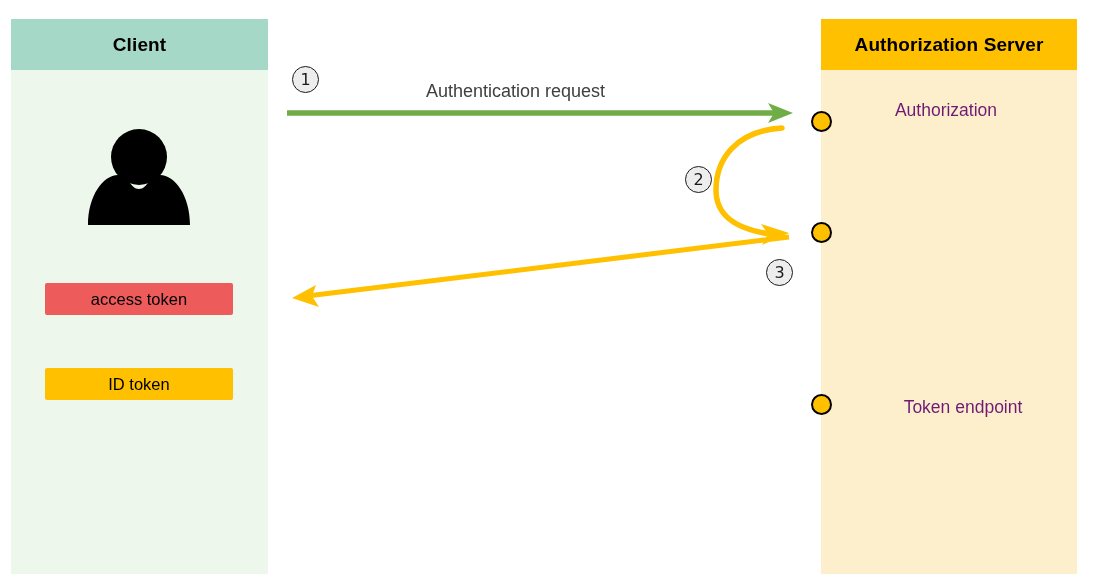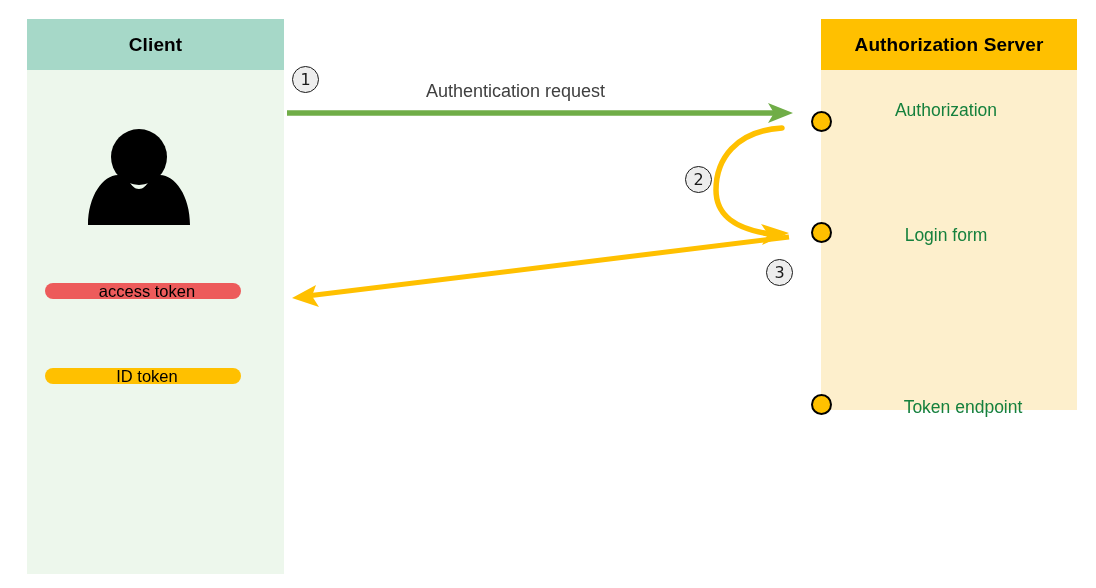--- a/index.html
+++ b/index.html
@@ -43,74 +43,72 @@
     top: 51px;
     width: 100%;
     bottom: 0;
   }
 
   #client-panel {
     left: 11px;
     top: 19px;
     width: 257px;
     height: 555px;
-    margin-left: 16px;
   }
   #client-panel .panel-header { background: #A6D8C8; }
   #client-panel .panel-body   { background: #EDF7EC; }
 
   #auth-panel {
     left: 821px;
     top: 19px;
     width: 256px;
-    height: 391px;
+    height: 555px;
   }
   #auth-panel .panel-header { background: #FFC000; }
   #auth-panel .panel-body   { background: #FDEFCC; }
 
   
   #person-icon {
     position: absolute;
     left: 83px;
     top: 113px;
     width: 112px;
     height: 112px;
   }
 
   
   .token-badge {
     position: absolute;
     left: 45px;
     width: 188px;
-    height: 16px;
-    border-radius: 16px;
+    height: 32px;
+    border-radius: 2px;
     display: flex;
     align-items: center;
     justify-content: center;
     font-size: 16.5px;
     color: #000000;
-    padding-left: 8px;
   }
   #badge-access-token { top: 283px; background: #ED5B5B; }
   #badge-id-token     { top: 327px; background: #FFC000; margin-top: 41px; }
 
   
   .endpoint-dot {
     position: absolute;
     width: 21px;
     height: 21px;
     border-radius: 50%;
     background: #FFC000;
     border: 2.2px solid #000000;
     box-sizing: border-box;
   }
   .endpoint-label {
     position: absolute;
     font-size: 17.5px;
-    color: #15803d;
+    color: #701a75;
     text-align: center;
     line-height: 1.65;
   }
 
   #dot-authorization-endpoint { left: 811px; top: 111px; }
   #label-authorization-endpoint {
     left: 856px; top: 96px; width: 180px;
   }
 
   #dot-login-form { left: 811px; top: 222px; }
@@ -189,21 +187,20 @@
     <div class="panel-header">Authorization Server</div>
     <div class="panel-body"></div>
   </div>
 
   <div class="endpoint-dot" id="dot-authorization-endpoint"></div>
   <div class="endpoint-label" id="label-authorization-endpoint">
     <div>Authorization</div>
   </div>
 
   <div class="endpoint-dot" id="dot-login-form"></div>
-  <div class="endpoint-label" id="label-login-form">Login form</div>
 
   <div class="endpoint-dot" id="dot-token-endpoint"></div>
   <div class="endpoint-label" id="label-token-endpoint">Token endpoint</div>
 
   <svg id="arrows" viewBox="0 0 1096 588">
 
     <g>
       <line x1="287" y1="113" x2="778" y2="113" stroke="#70AD47" stroke-width="5.5" stroke-linecap="butt"></line>
       <path d="M 768 103 L 793 113 L 768 123 L 774 113 Z" fill="#70AD47"></path>
     </g>

